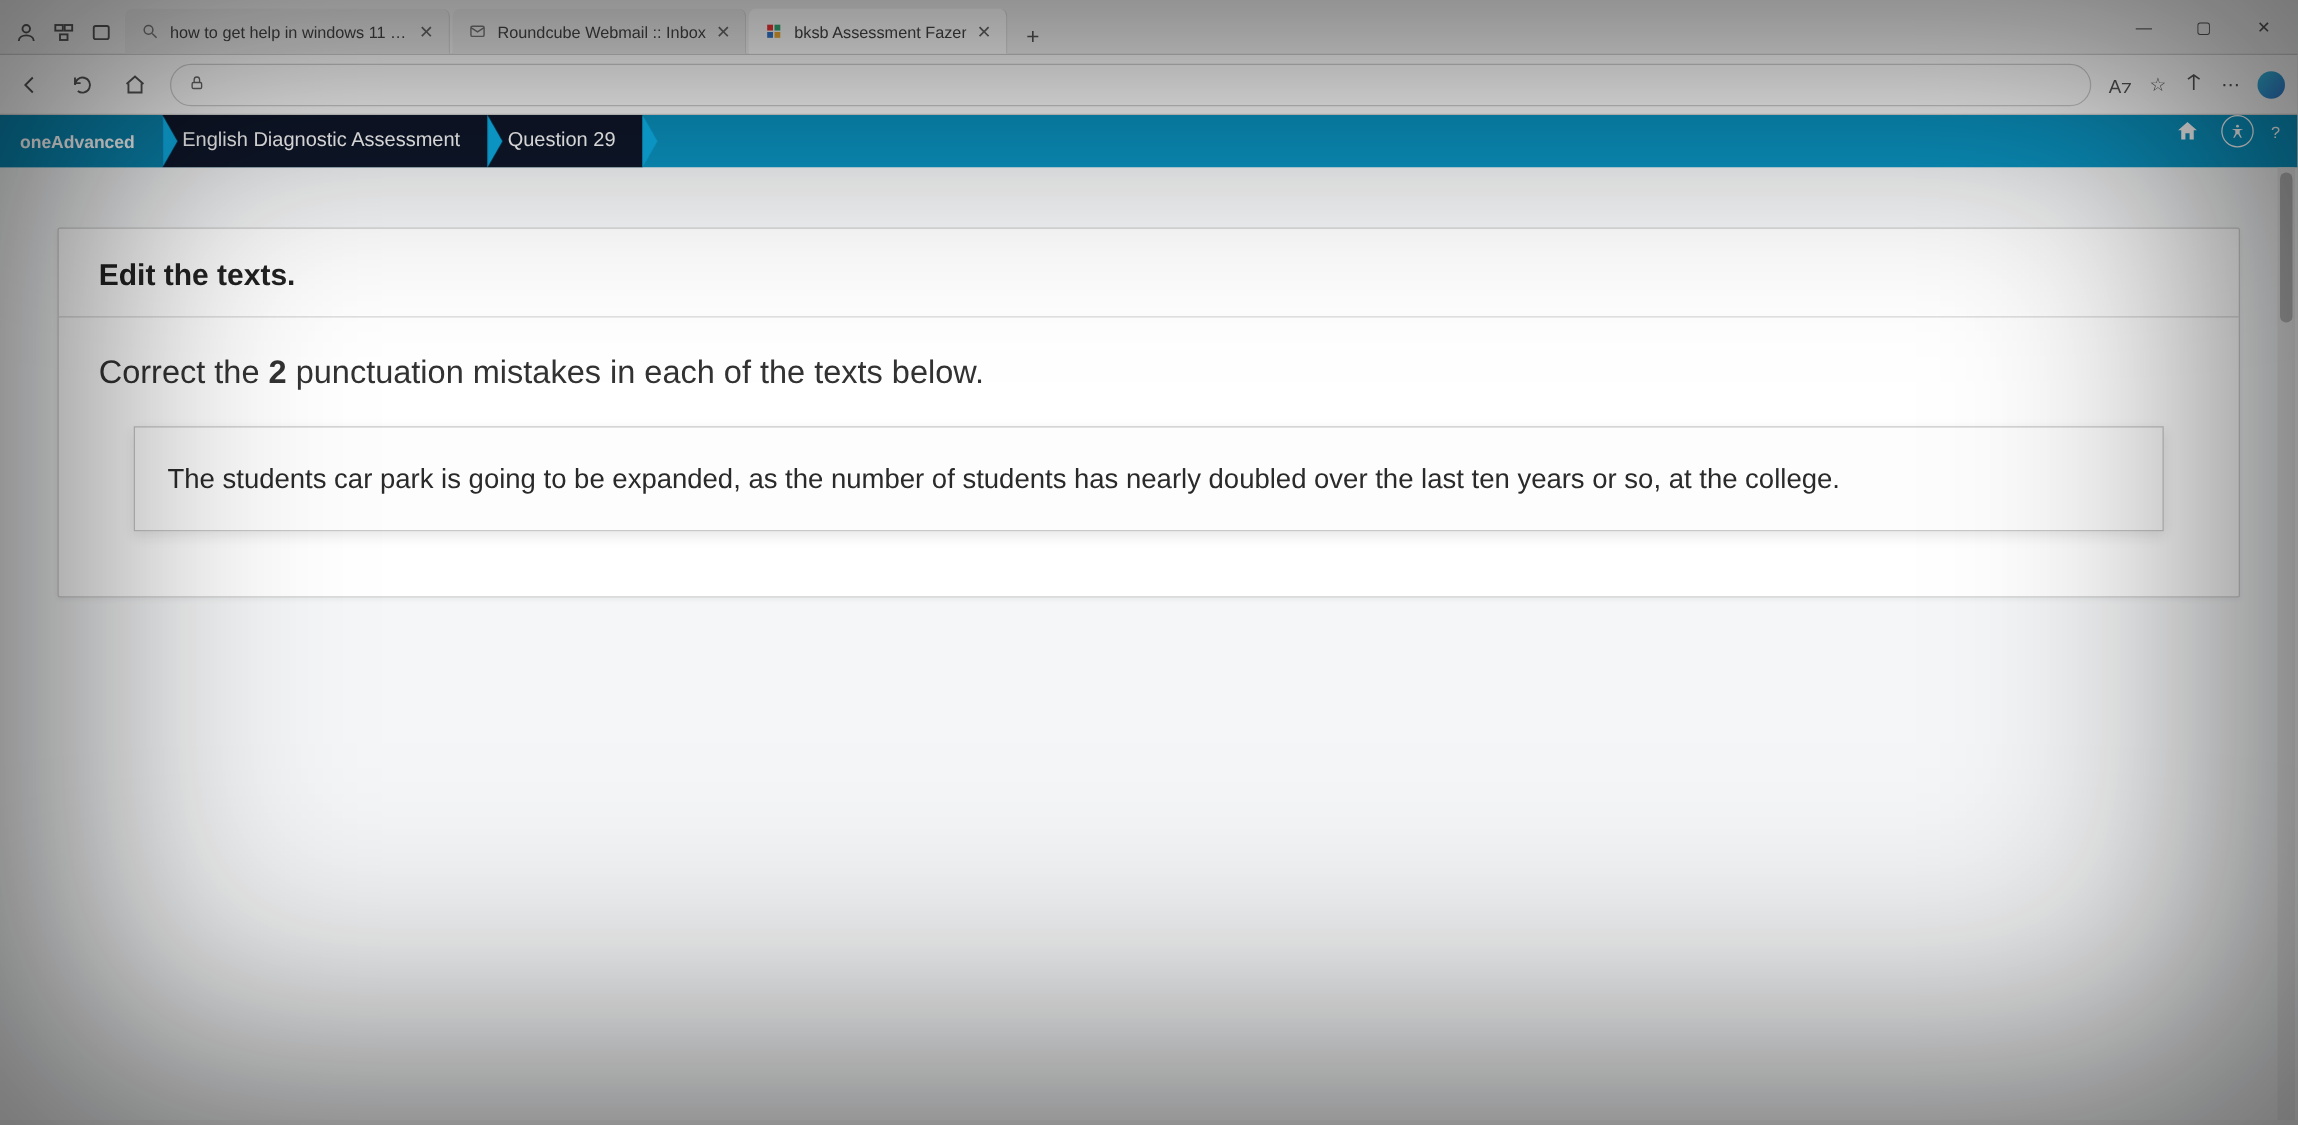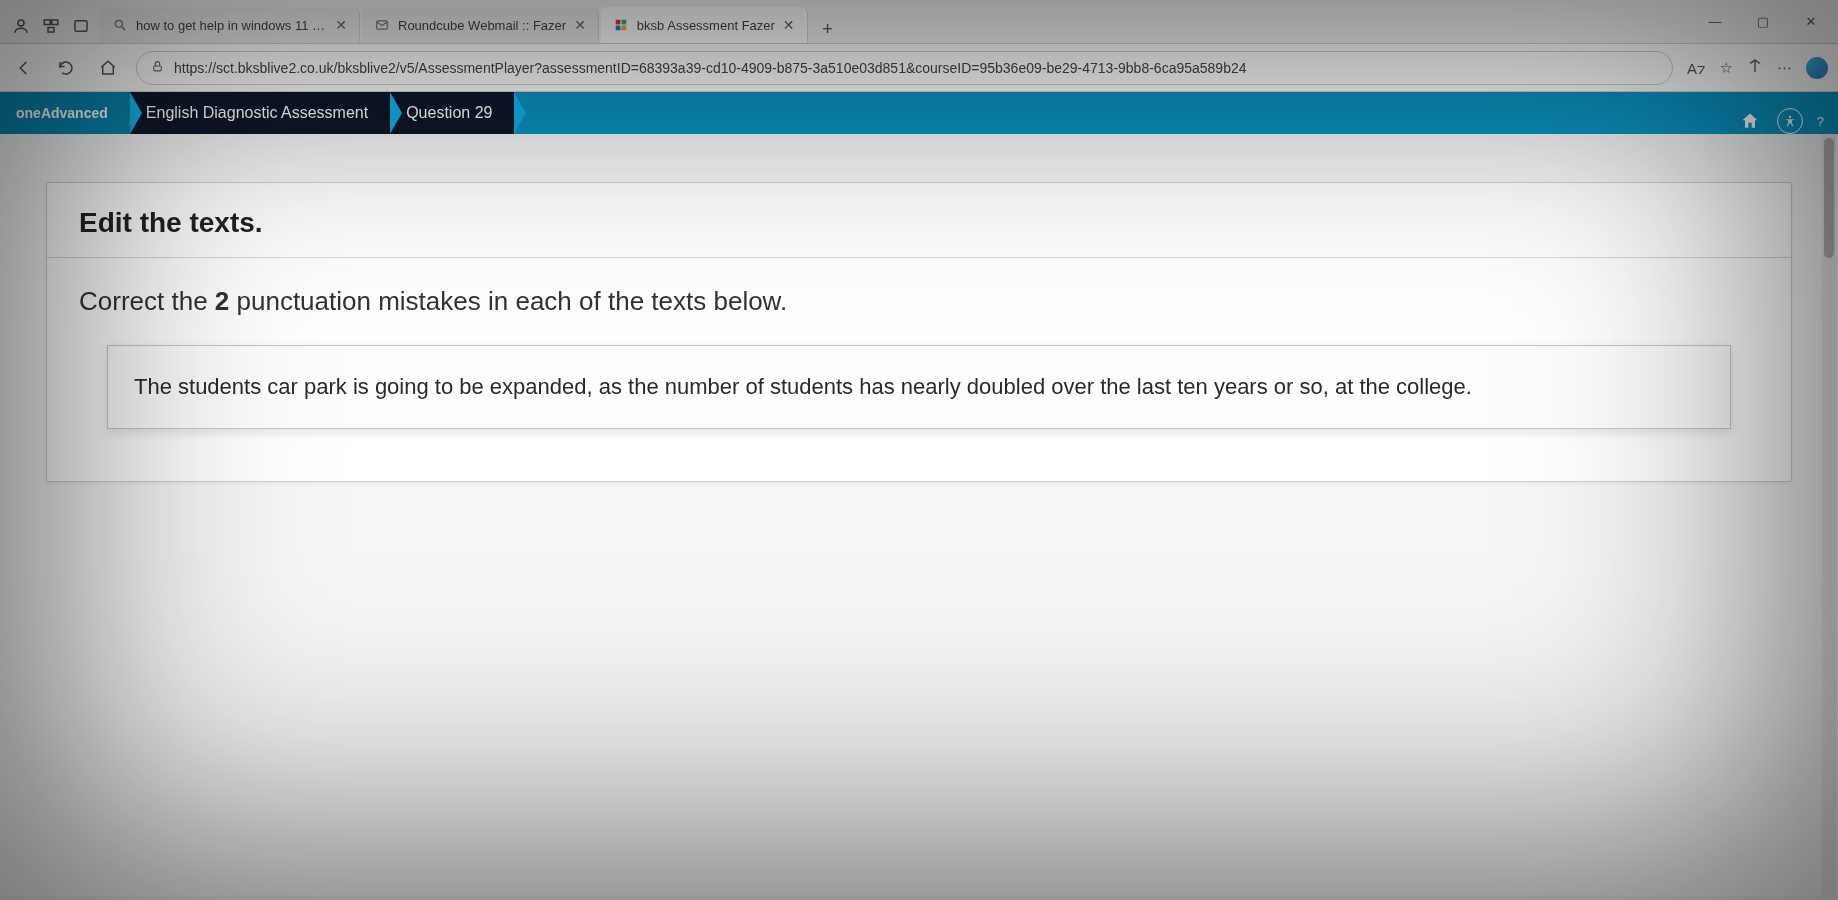--- a/index.html
+++ b/index.html
@@ -94,21 +94,21 @@
       background:#fff;
     }
     .addr-bar .lock { color:#666; font-size:13px; }
     .addr-text { flex:1; font-size:14px; color:#444; white-space:nowrap; overflow:hidden; text-overflow:ellipsis; border:none; outline:none;}
     .addr-right { display:flex; gap:14px; align-items:center; color:#555; font-size:15px;}
     
     .band {
       height:42px;
       background:#0b94c2;
       display:flex;
-      align-items:flex-end;
+      align-items:flex-start;
       color:#fff;
       font-size:16px;
       padding:0 14px 0 0;
     }
     .crumb {
       height:100%;
       display:flex;align-items:center;
       padding:0 22px 0 16px;
       position:relative;
       background:#0f172a;
@@ -147,21 +147,21 @@
       border:1px solid #d0d0d0;
       border-radius:2px;
       box-shadow:0 2px 4px rgba(0,0,0,.05);
       padding:0;
     }
     .card-head {
       padding:24px 32px 18px;
       border-bottom:1px solid #d8d8d8;
     }
     .card-head h2 {
-      font-size:28px;
+      font-size:24px;
       font-weight:700;
       color:#222;
     }
     .card-body {
       padding:28px 32px 40px;
     }
     .instr {
       font-size:26px;
       color:#333;
       margin-bottom:28px;
@@ -230,21 +230,21 @@
       <span class="tlabel">how to get help in windows 11 - S</span>
       <span class="close">✕</span>
     </div>
     <div class="tab">
       <span class="favicon">
         <svg width="14" height="14" viewBox="0 0 24 24" fill="none" stroke="currentColor" stroke-width="2">
             <rect x="3" y="5" width="18" height="14" rx="2"></rect>
             <path d="M3 7l9 6 9-6"></path>
           </svg>
       </span>
-      <span class="tlabel">Roundcube Webmail :: Fazer</span>
+      <span class="tlabel">Roundcube Webmail :: Inbox</span>
       <span class="close">✕</span>
     </div>
     <div class="tab active">
       <span class="favicon">
         <svg width="14" height="14" viewBox="0 0 24 24">
             <rect x="3" y="3" width="8" height="8" fill="#e33"></rect>
             <rect x="13" y="3" width="8" height="8" fill="#3a7"></rect>
             <rect x="3" y="13" width="8" height="8" fill="#37c"></rect>
             <rect x="13" y="13" width="8" height="8" fill="#ea3"></rect>
           </svg>
@@ -280,21 +280,20 @@
         <path d="M5 10v10h14V10"></path>
       </svg>
   </div>
   <div class="addr-bar">
     <span class="lock">
       <svg width="13" height="13" viewBox="0 0 24 24" fill="none" stroke="currentColor" stroke-width="2">
           <rect x="5" y="11" width="14" height="9" rx="2"></rect>
           <path d="M8 11V7a4 4 0 0 1 8 0v4"></path>
         </svg>
     </span>
-    <input class="addr-text" readonly="" value="https://sct.bksblive2.co.uk/bksblive2/v5/AssessmentPlayer?assessmentID=68393a39-cd10-4909-b875-3a510e03d851&amp;courseID=95b36e09-be29-4713-9bb8-6ca95a589b24" style="">
   </div>
   <div class="addr-right">
     <span>A⁊</span>
     <span>☆</span>
     <span>
       <svg width="16" height="16" viewBox="0 0 24 24" fill="none" stroke="currentColor" stroke-width="2">
           <path d="M12 3v18"></path>
           <path d="M5 8l7-5 7 5"></path>
         </svg>
     </span>

